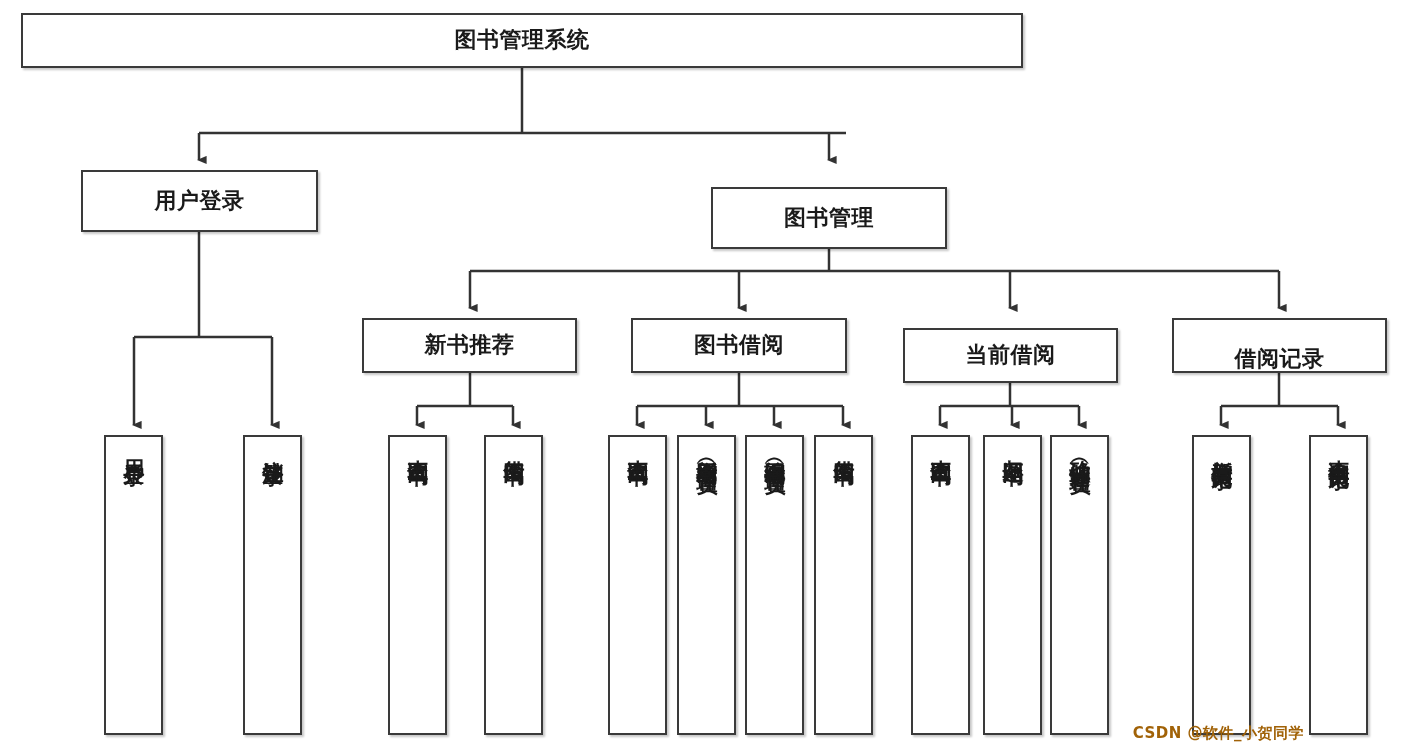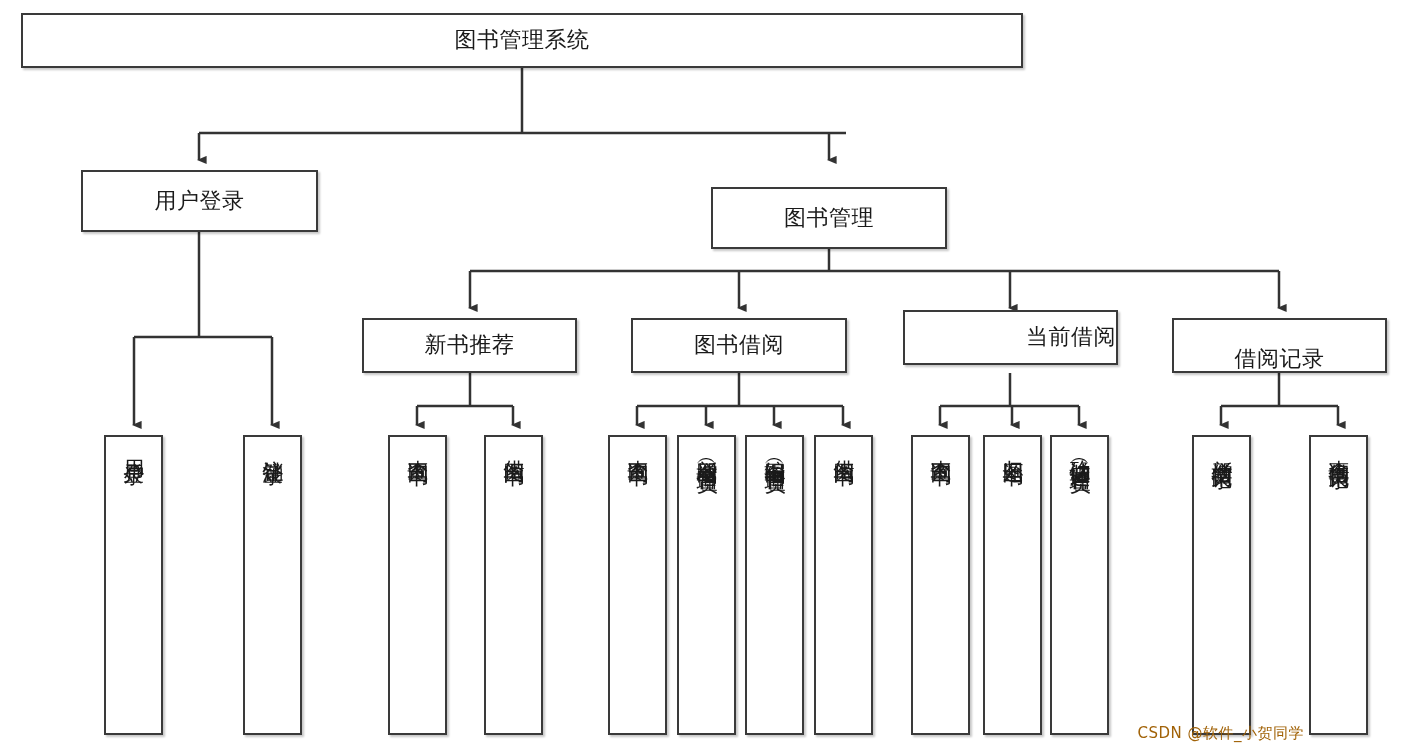--- a/index.html
+++ b/index.html
@@ -11,20 +11,21 @@
     width: 1405px;
     height: 747px;
     overflow: hidden;
     font-family: "DejaVu Sans", "Liberation Sans", sans-serif;
     position: relative;
   }
   #diagram-root {
     position: relative;
     width: 1316px;
     height: 747px;
+    font-weight: bold;
   }
   svg.diagram {
     position: absolute;
     top: 0;
     left: 0;
     width: 1405px;
     height: 747px;
   }
   .node-box {
     position: absolute;
@@ -136,21 +137,21 @@
   <div class="node-box lvl1" id="node-l1-1" style="left: 711px; top: 170px; width: 236px; height: 62px; margin-top: 17px;">
     <span class="node-label">图书管理</span>
   </div>
 
   <div class="node-box lvl2" id="node-l2-1" style="left: 631px; top: 318px; width: 216px; height: 55px;">
     <span class="node-label">图书借阅</span>
   </div>
   <div class="node-box lvl2" id="node-l2-0" style="left: 362px; top: 318px; width: 215px; height: 55px;">
     <span class="node-label">新书推荐</span>
   </div>
-  <div class="node-box lvl2" id="node-l2-2" style="left: 903px; top: 310px; width: 215px; height: 55px; justify-content: flex-end;">
+  <div class="node-box lvl2" id="node-l2-2" style="left: 903px; top: 328px; width: 215px; height: 55px;">
     <span class="node-label">当前借阅</span>
   </div>
   <div class="node-box lvl2" id="node-l2-3" style="left: 1172px; top: 318px; width: 215px; height: 55px; align-items: flex-end;">
     <span class="node-label">借阅记录</span>
   </div>
 
   <div class="node-box lvl3 vertical" id="node-leaf-0" style="left: 104px; top: 435px; width: 59px; height: 300px;">
     <span class="node-label">用户登录</span>
   </div>
   <div class="node-box lvl3 vertical" id="node-leaf-1" style="left: 243px; top: 435px; width: 59px; height: 300px;">

